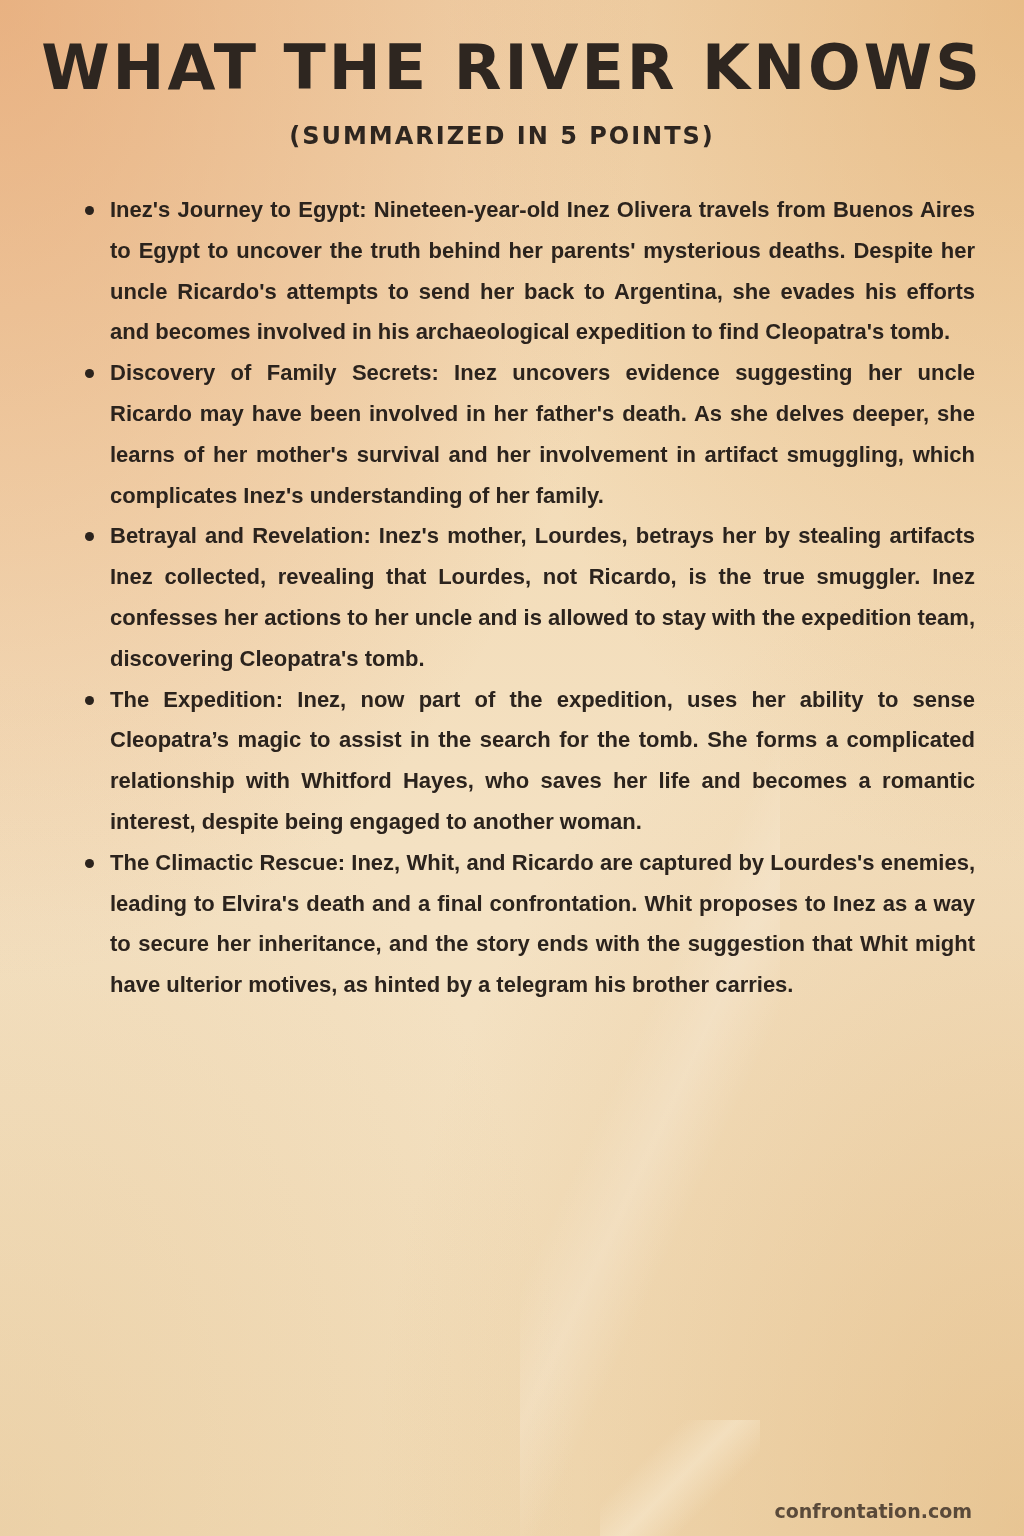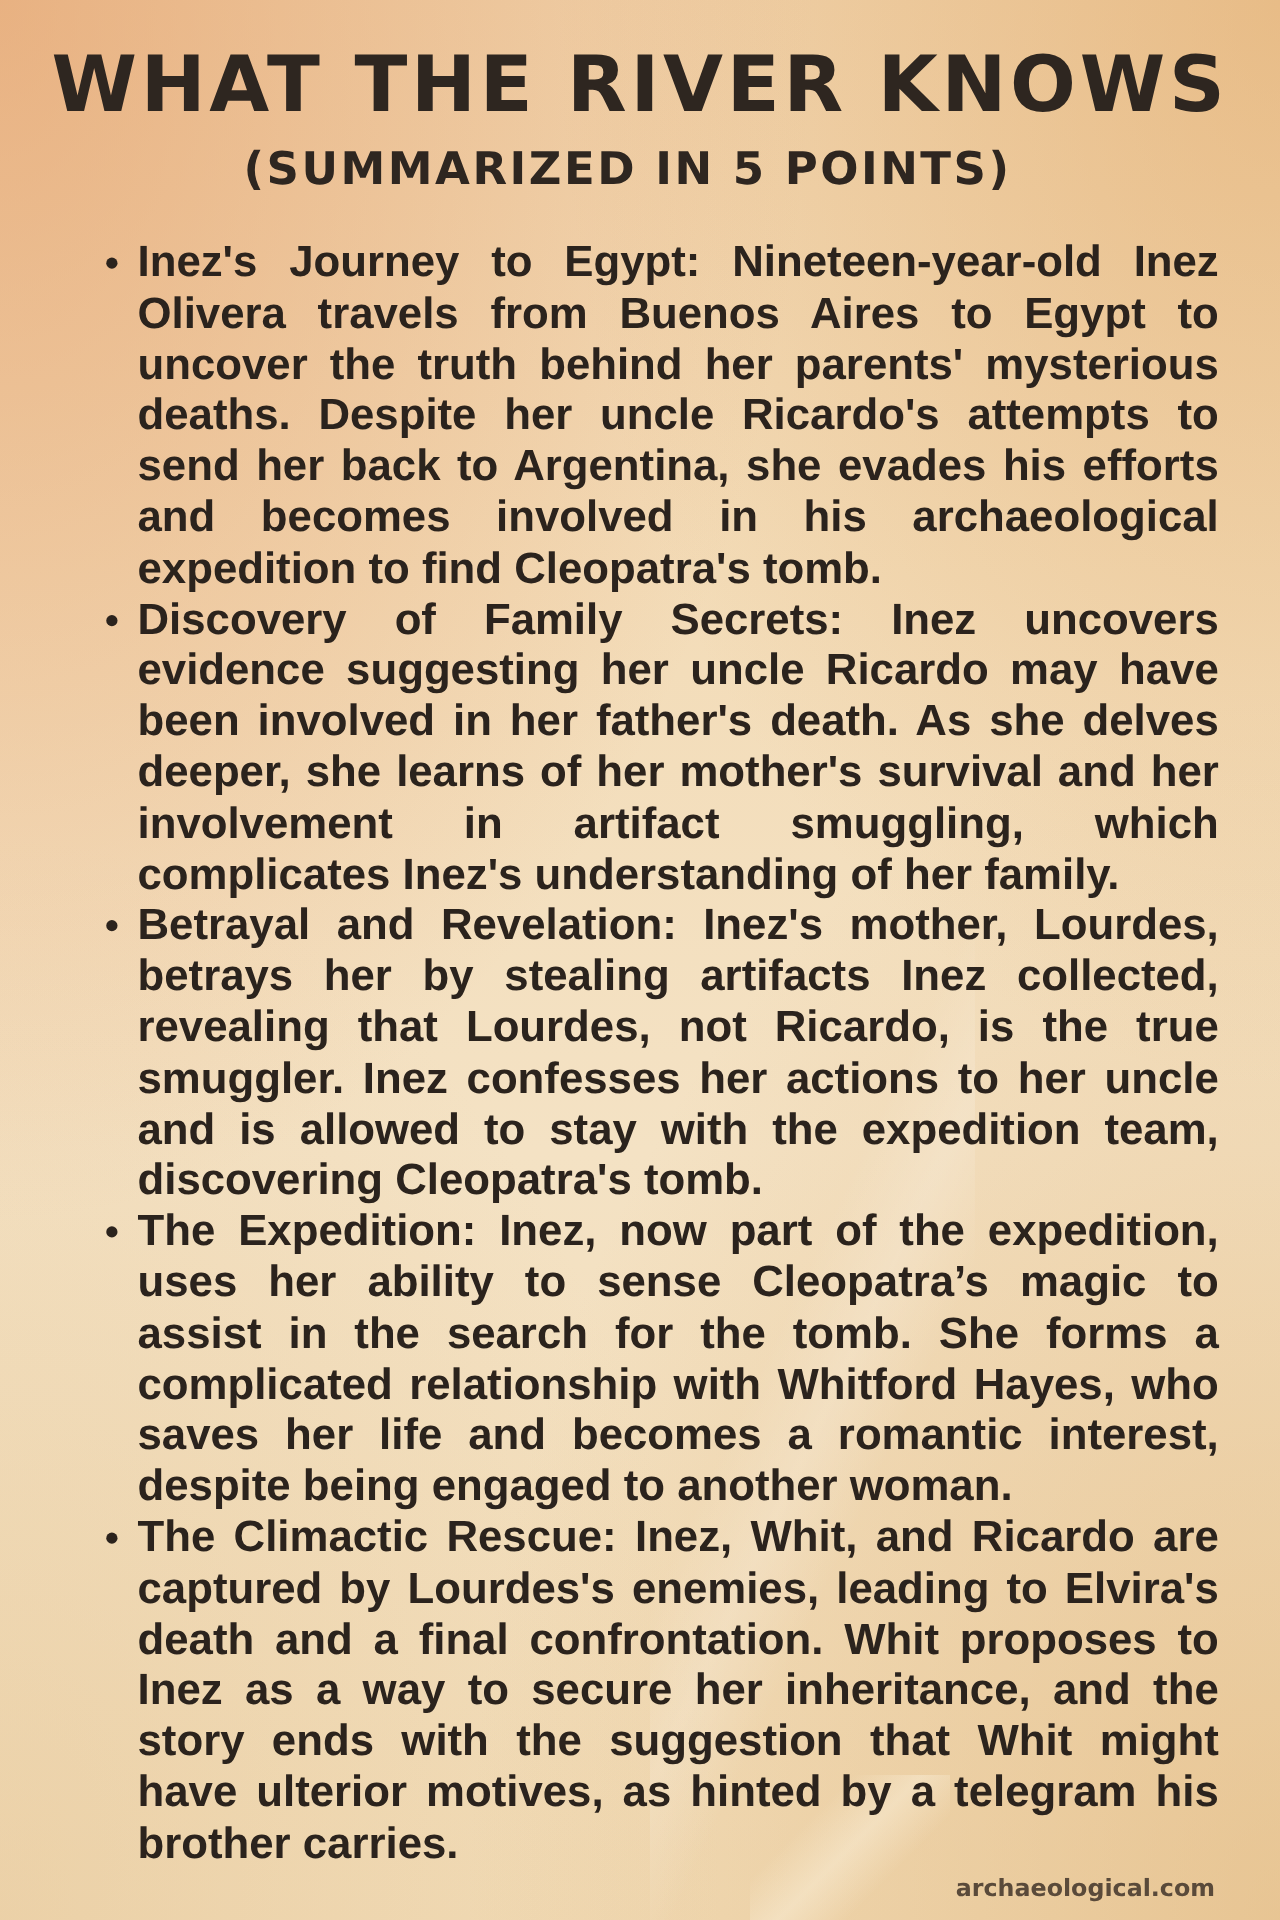--- a/index.html
+++ b/index.html
@@ -42,42 +42,42 @@
       font-size: 62px;
       letter-spacing: 3px;
       line-height: 76px;
       color: #2e2620;
       transform: scaleX(1.0);
       margin: 0;
     }
     .subtitle {
       font-family: "DejaVu Sans", sans-serif;
       font-weight: bold;
-      font-size: 36px;
+      font-size: 24px;
       letter-spacing: 2px;
       line-height: 52px;
       color: #2e2620;
       margin: 4px 0 0 0;
       padding-right: 20px;
     }
     .points {
       position: absolute;
       top: 190px;
       left: 80px;
       width: 895px;
       margin: 0;
       padding: 0;
       list-style: none;
     }
     .point {
       position: relative;
       padding-left: 30px;
       font-family: "Liberation Sans", sans-serif;
       font-weight: bold;
-      font-size: 35px;
+      font-size: 22px;
       line-height: 40.8px;
       text-align: justify;
       color: #2b231d;
     }
     .bullet {
       position: absolute;
       left: 5px;
       top: 16px;
       width: 9px;
       height: 9px;
@@ -121,13 +121,13 @@
   <li class="point">
     <span class="bullet"></span>
     <span>The Expedition: Inez, now part of the expedition, uses her ability to sense Cleopatra’s magic to assist in the search for the tomb. She forms a complicated relationship with Whitford Hayes, who saves her life and becomes a romantic interest, despite being engaged to another woman.</span>
   </li>
   <li class="point">
     <span class="bullet"></span>
     <span>The Climactic Rescue: Inez, Whit, and Ricardo are captured by Lourdes's enemies, leading to Elvira's death and a final confrontation. Whit proposes to Inez as a way to secure her inheritance, and the story ends with the suggestion that Whit might have ulterior motives, as hinted by a telegram his brother carries.</span>
   </li>
 </ul>
 
-<div class="footer">archaeological.com</div>
+<div class="footer">confrontation.com</div>
 
 </body></html>

